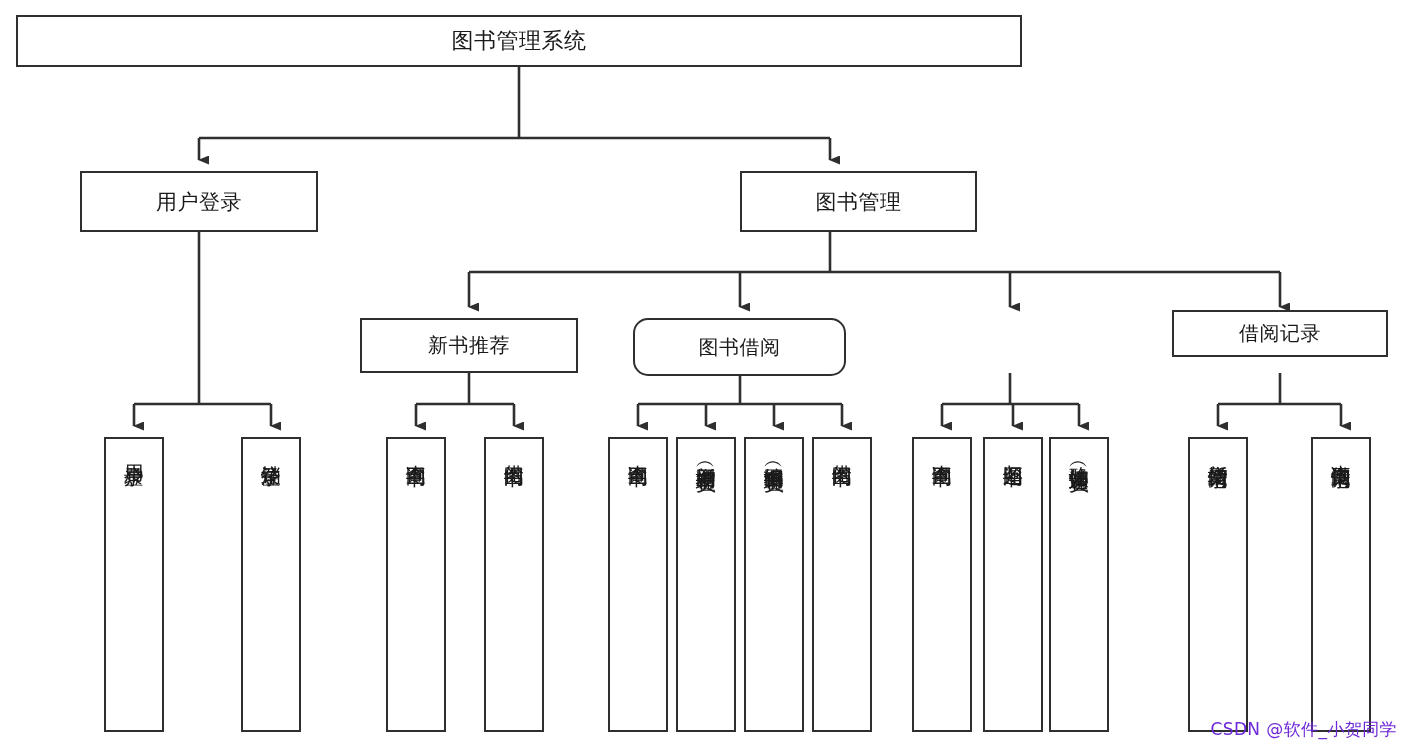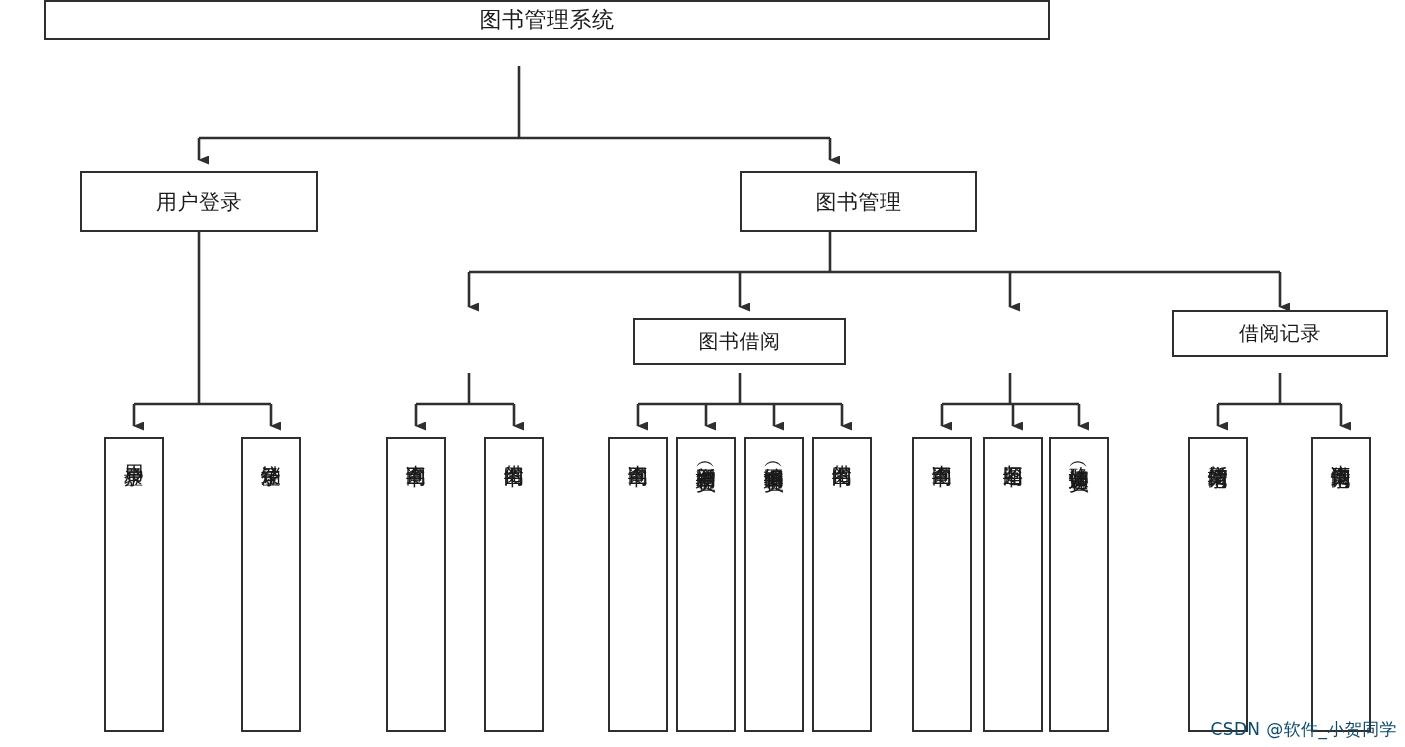--- a/index.html
+++ b/index.html
@@ -64,21 +64,21 @@
     top: 0;
     width: 1405px;
     height: 747px;
     pointer-events: none;
   }
   .watermark {
     position: absolute;
     right: 8px;
     bottom: 6px;
     font-size: 17px;
-    color: #0c4a6e;
+    color: #6d28d9;
     white-space: nowrap;
     letter-spacing: 0.4px;
   }
 </style>
 </head>
 <body>
 
 <div id="canvas">
 
   <svg class="edges" viewBox="0 0 1405 747">
@@ -124,32 +124,35 @@
       <path d="M1013,404 L1013,426" marker-end="url(#arrow)"></path>
       <path d="M1079,404 L1079,426" marker-end="url(#arrow)"></path>
 
       <path d="M1280,373 L1280,404"></path>
       <path d="M1218,404 L1341,404"></path>
       <path d="M1218,404 L1218,426" marker-end="url(#arrow)"></path>
       <path d="M1341,404 L1341,426" marker-end="url(#arrow)"></path>
     </g>
   </svg>
 
-  <div class="node node-h lvl0" style="left:16px; top:0; width:1006px; height:40px;margin-left:28px;">
+  <div class="node node-h lvl0" style="left:16px; top:15px; width:1006px; height:52px;">
     <span>图书管理系统</span>
   </div>
 
   <div class="node node-h lvl1" style="left:80px; top:171px; width:238px; height:61px;">
     <span>用户登录</span>
   </div>
   <div class="node node-h lvl1" style="left:740px; top:171px; width:237px; height:61px;">
     <span>图书管理</span>
   </div>
 
-  <div class="node node-h lvl2" style="left:633px; top:318px; width:213px; height:47px;">
+  <div class="node node-h lvl2" style="left:360px; top:318px; width:218px; height:55px;">
+    <span>新书推荐</span>
+  </div>
+  <div class="node node-h lvl2" style="left:633px; top:318px; width:213px; height:58px;border-radius:15px;">
     <span>图书借阅</span>
   </div>
   <div class="node node-h lvl2" style="left:1172px; top:310px; width:216px; height:47px;">
     <span>借阅记录</span>
   </div>
 
   <div class="leaf" style="left:104px; top:437px; width:60px; height:295px;">
     <span class="vtext">用户登录</span>
   </div>
   <div class="leaf" style="left:241px; top:437px; width:60px; height:295px;">

